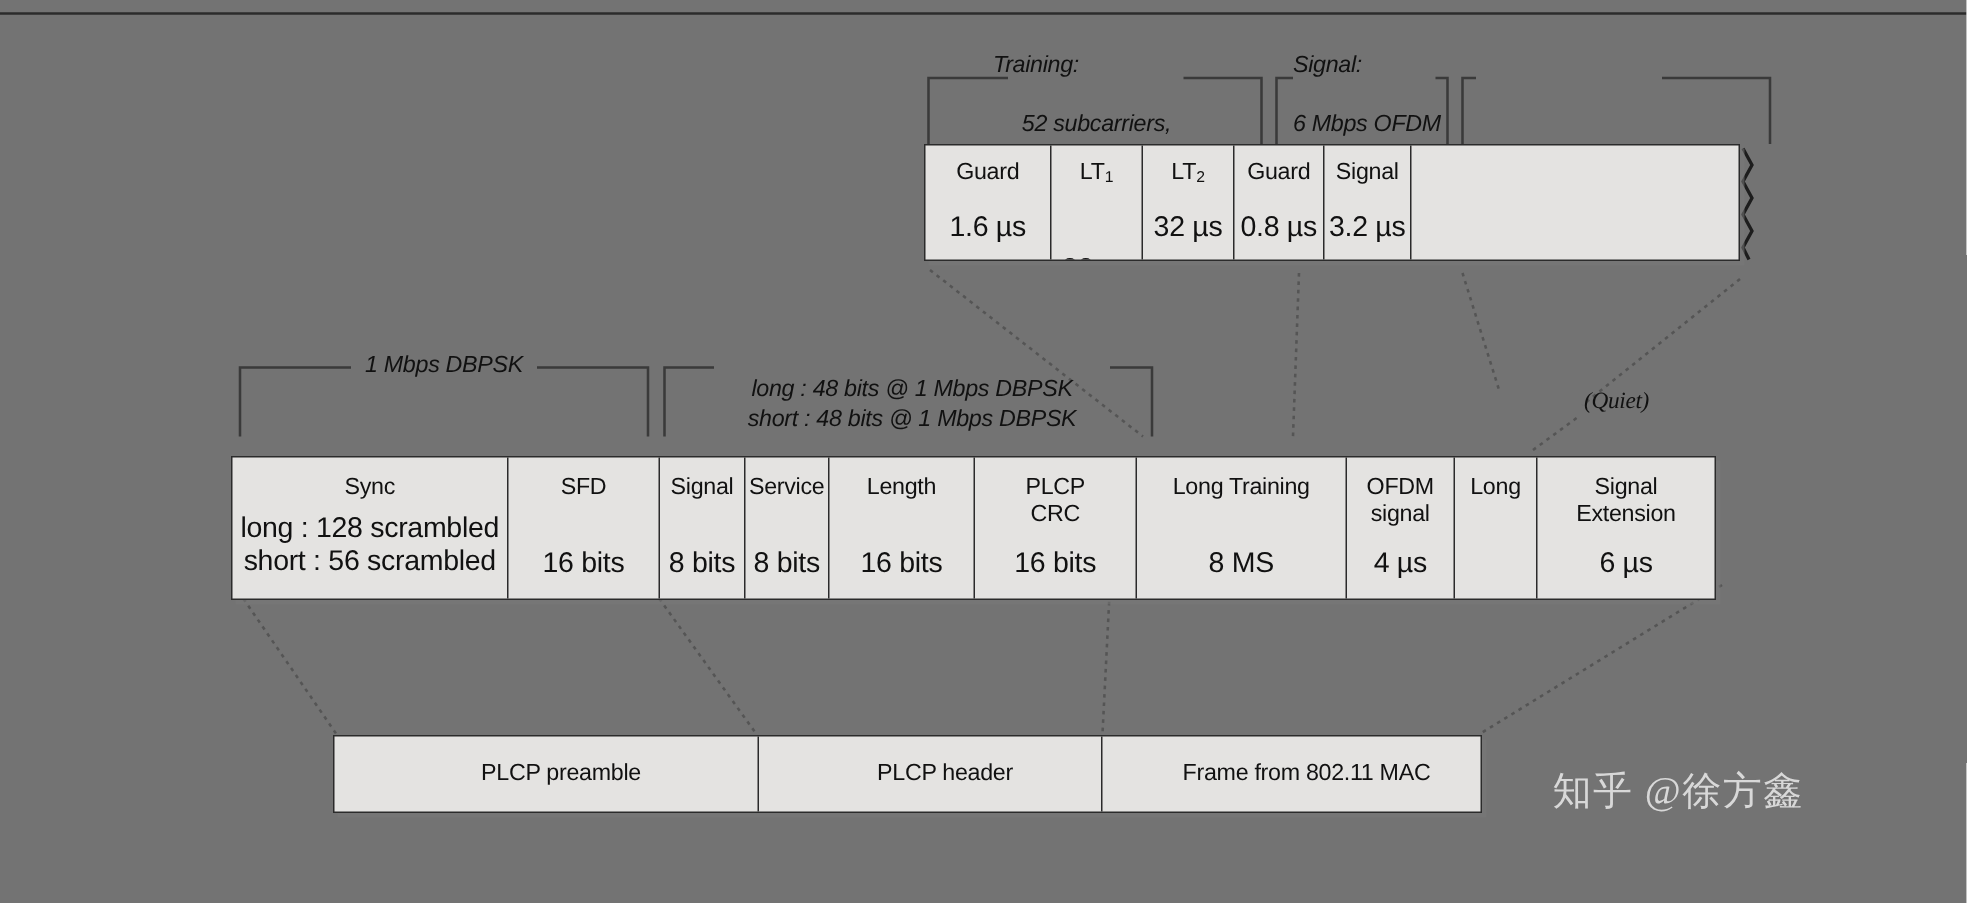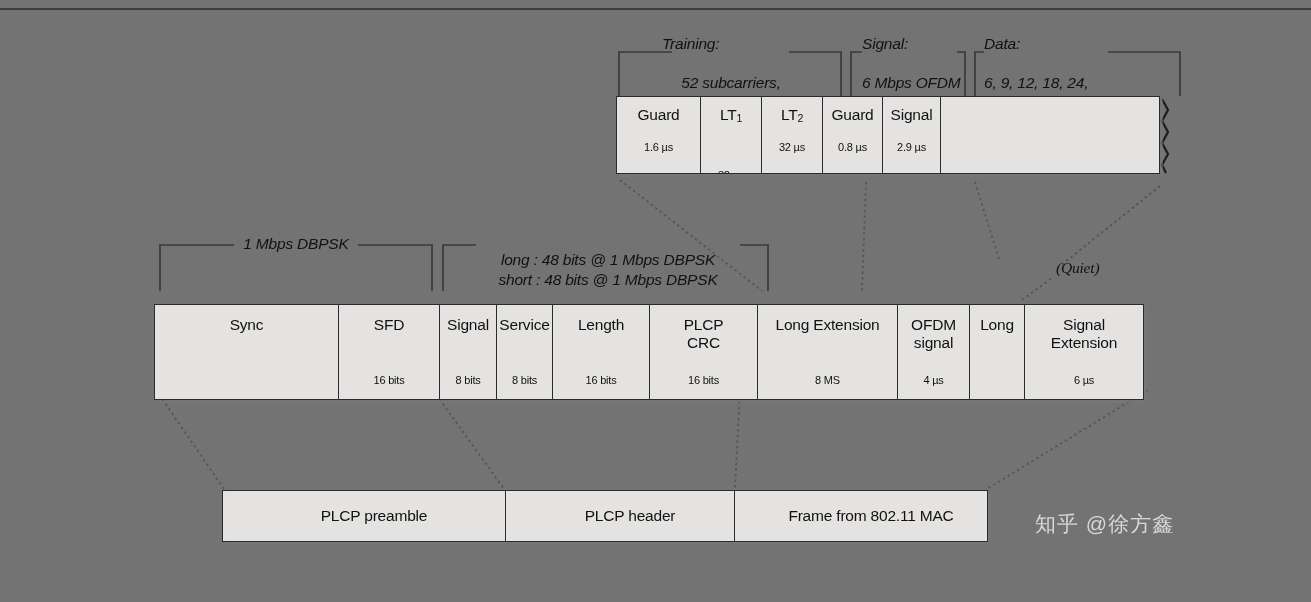--- a/index.html
+++ b/index.html
@@ -46,21 +46,21 @@
   }
   .cell:last-child { border-right: none; }
   .cell .c-title {
     font-size: 15.5px;
     line-height: 1.16;
     font-weight: 400;
     letter-spacing: -0.2px;
     white-space: pre-line;
   }
   .cell .c-sub {
-    font-size: 11px;
+    font-size: 19px;
     line-height: 1.18;
     letter-spacing: -0.2px;
     white-space: pre-line;
   }
   .cell sub {
     font-size: 10.5px;
     vertical-align: -2px;
   }
 
   
@@ -88,24 +88,25 @@
     color: #111;
     white-space: pre-line;
     letter-spacing: -0.2px;
   }
   .anno.center { text-align: center; }
   .anno.left { text-align: left; }
 
   .watermark {
     position: absolute;
     color: #d8d8d8;
-    font-size: 21px;
+    font-size: 26px;
     letter-spacing: 1px;
     white-space: nowrap;
     user-select: none;
+    font-family: Liberation Serif, serif;
   }
 </style>
 </head>
 <body>
 
 <div id="stage">
 
   <svg class="svg-layer" viewBox="0 0 1311 602">
 
     <line x1="0" y1="9" x2="1311" y2="9" stroke="#2b2b2b" stroke-width="1.6"></line>
@@ -159,62 +160,59 @@
     <div style="text-align:left; padding-left:16px;">Training:</div>
     <div>52 subcarriers,
 each DBPSK</div>
   </div>
 
   <div class="anno left" style="left:862px; top:14px; width:110px;">
     <div>Signal:</div>
     <div>6 Mbps OFDM</div>
   </div>
 
-  <div class="anno left" style="left:984px; top:14px; width:215px;">
-    <div>Data:</div>
-    <div>6, 9, 12, 18, 24,
-36, 48, or 54 Mbps OFDM</div>
-  </div>
 
   <div class="frame-row" id="ofdm-row">
     <div class="cell" style="width:84px;">
       <span class="c-title">Guard</span>
       <span class="c-sub">1.6 µs</span>
     </div>
     <div class="cell" style="width:61px;gap:28px;">
       <span class="c-title"><span>LT</span><sub>1</sub></span>
       <span class="c-sub">32 µs</span>
     </div>
     <div class="cell" style="width:61px;">
       <span class="c-title"><span>LT</span><sub>2</sub></span>
       <span class="c-sub">32 µs</span>
     </div>
     <div class="cell" style="width:60px;">
       <span class="c-title">Guard</span>
       <span class="c-sub">0.8 µs</span>
     </div>
     <div class="cell" style="width:58px;">
       <span class="c-title">Signal</span>
-      <span class="c-sub">2.9 µs</span>
+      <span class="c-sub">3.2 µs</span>
     </div>
     <div class="cell" style="width:218px;">
       <span class="c-title"></span>
     </div>
   </div>
 
   <div class="anno center" style="left:234px; top:234px; width:124px;">1 Mbps DBPSK</div>
 
   <div class="anno center" style="left:476px; top:250px; width:264px; line-height:1.3;">long : 48 bits @ 1 Mbps DBPSK
 short : 48 bits @ 1 Mbps DBPSK</div>
 
   <div class="anno left" style="left:1056px; top:258px; width:80px;font-family:Liberation Serif, serif;">(Quiet)</div>
 
   <div class="frame-row" id="main-row">
     <div class="cell" style="width:184px;">
       <span class="c-title">Sync</span>
+      <span class="c-sub tight" style="margin-top:8px;margin-bottom:0;">long : 128 scrambled
+short : 56 scrambled</span>
     </div>
     <div class="cell" style="width:101px;">
       <span class="c-title">SFD</span>
       <span class="c-sub">16 bits</span>
     </div>
     <div class="cell" style="width:57px;">
       <span class="c-title">Signal</span>
       <span class="c-sub">8 bits</span>
     </div>
     <div class="cell" style="width:56px;">
@@ -224,21 +222,21 @@
     <div class="cell" style="width:97px;">
       <span class="c-title">Length</span>
       <span class="c-sub">16 bits</span>
     </div>
     <div class="cell" style="width:108px;">
       <span class="c-title">PLCP
 CRC</span>
       <span class="c-sub">16 bits</span>
     </div>
     <div class="cell" style="width:140px;">
-      <span class="c-title">Long Extension</span>
+      <span class="c-title">Long Training</span>
       <span class="c-sub">8 MS</span>
     </div>
     <div class="cell" style="width:72px;">
       <span class="c-title">OFDM
 signal</span>
       <span class="c-sub">4 µs</span>
     </div>
     <div class="cell" style="width:55px;">
       <span class="c-title">Long</span>
       <span class="c-sub"></span>

